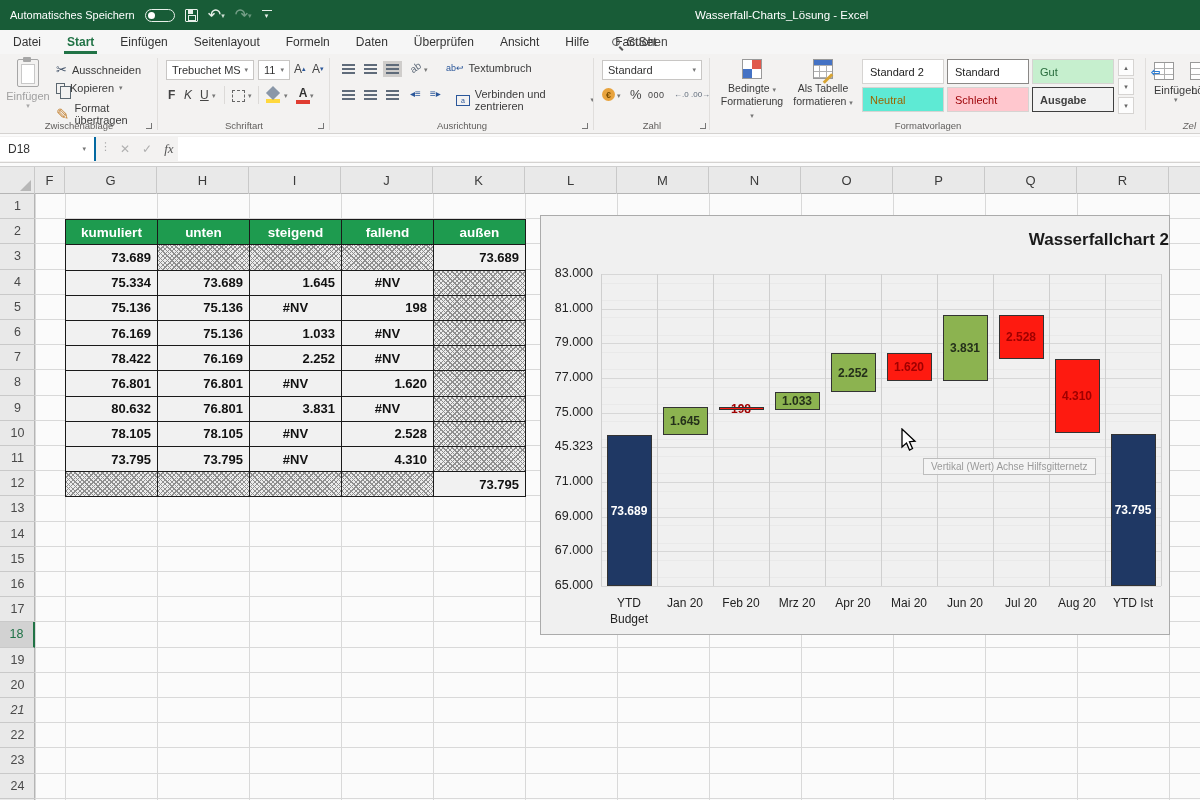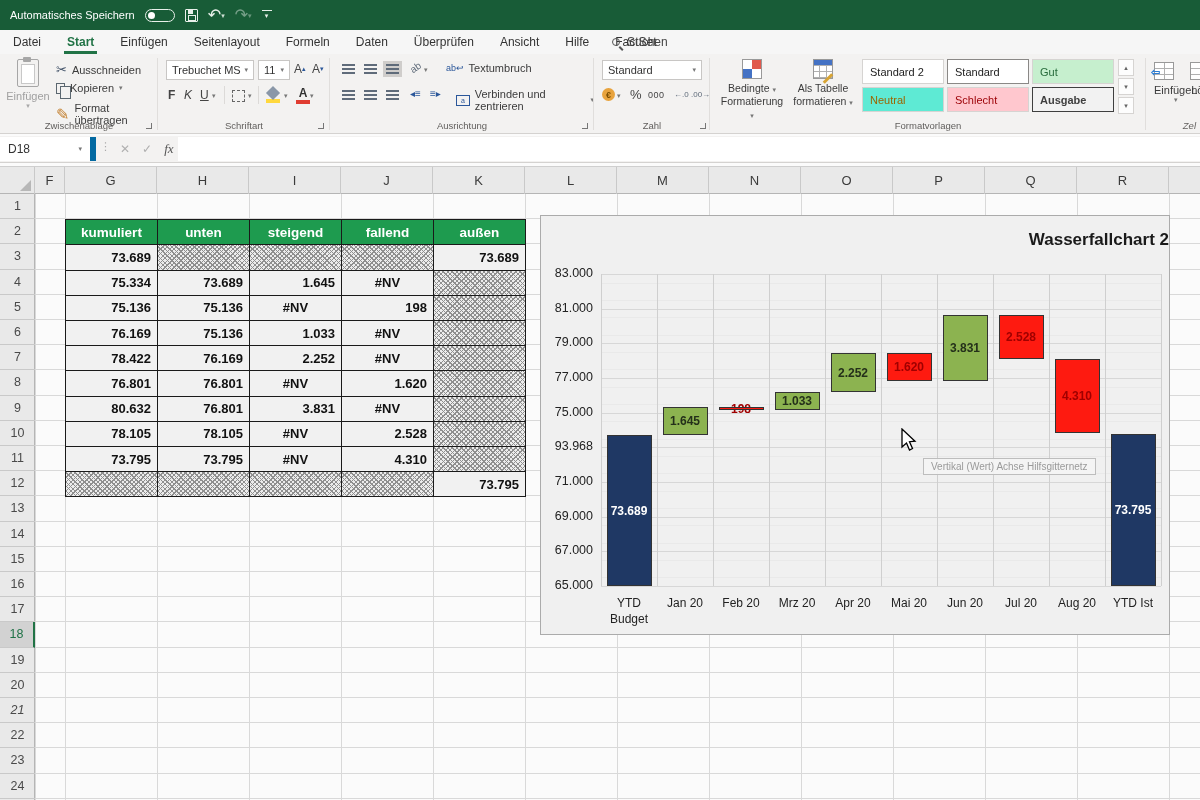--- a/index.html
+++ b/index.html
@@ -70,21 +70,21 @@
   .style-item.output { background:#f2f2f2; color:#3f3f3f; font-weight:bold; border:1.6px solid #3f3f3f; }
   .gal-arrows { position:absolute; display:flex; flex-direction:column; gap:2px; }
   .gal-arrow { width:16px; height:17px; background:#fdfdfd; border:1px solid #d6d4d2; font-size:7px; color:#666; display:flex; align-items:center; justify-content:center; }
   .cellicon { width:20px; height:18px; border:1px solid #999; background:
       repeating-linear-gradient(to bottom, transparent 0 5px, #b0b0b0 5px 6px),
       repeating-linear-gradient(to right, transparent 0 9px, #b0b0b0 9px 10px), #fff; position:relative; }
   .cellicon .arr { position:absolute; left:-4px; top:3px; color:#2b7cd3; font-size:11px; font-weight:bold; }
 
   
   .fbar { position:absolute; left:0; top:136px; width:1200px; height:27px; background:#f3f2f1; border-bottom:1px solid #d4d2d0; }
-  .namebox { position:absolute; left:0; top:1px; width:96px; height:24px; background:#fff; border-right:6px solid #0369a1; display:flex; align-items:center; padding:0 8px; font-size:12px; color:#333; justify-content:space-between; }
+  .namebox { position:absolute; left:0; top:1px; width:96px; height:24px; background:#fff; border-right:2px solid #0369a1; display:flex; align-items:center; padding:0 8px; font-size:12px; color:#333; justify-content:space-between; }
   .fbar .dots { position:absolute; left:100px; top:4px; font-size:11px; color:#aaa; }
   .fbtns { position:absolute; left:112px; top:1px; height:24px; display:flex; align-items:center; gap:12px; padding:0 8px; }
   .fx { font-style:italic; font-family:"Liberation Serif", serif; font-size:13px; color:#555; }
   .finput { position:absolute; left:178px; top:1px; right:0; height:24px; background:#fff; }
 
   
   .sheet { position:absolute; left:0; top:166px; width:1200px; height:634px; background:#fbfbfb; }
   .colhdr { position:absolute; left:0; top:0; width:1200px; height:28px; background:#e9e9e9; border-bottom:1px solid #b5b5b5; border-top:1px solid #cfcfcf; }
   .colhdr .cl { position:absolute; top:0; height:27px; display:flex; align-items:center; justify-content:center; font-size:13px; color:#3b3b3b; border-right:1px solid #c9c9c9; }
   .corner { position:absolute; left:0; top:0; width:35px; height:27px; border-right:1px solid #c9c9c9; }
@@ -128,20 +128,21 @@
       <span class="toggle">
           <span class="knob"></span>
         </span>
       <span class="qat-icon">
           <span class="disk"></span>
         </span>
       <span class="qat-icon" style="font-size:16px;">↶<span class="caret">▾</span></span>
       <span class="qat-icon dim" style="font-size:16px;">↷<span class="caret">▾</span></span>
       <span class="qat-custom">▾</span>
     </div>
+    <div class="doc-title">Wasserfall-Charts_Lösung  -  Excel</div>
   </div>
 
   <div class="tabrow">
     <div id="tabs" style="display:flex;">
         <div class="tab">Datei</div>
         <div class="tab active">Start</div>
         <div class="tab">Einfügen</div>
         <div class="tab">Seitenlayout</div>
         <div class="tab">Formeln</div>
         <div class="tab">Daten</div>
@@ -507,21 +508,21 @@
         <div class="gl" style="left: 396px; top: 58px; width: 1px; height: 312px; background: rgb(207, 207, 207);"></div>
         <div class="gl" style="left: 452px; top: 58px; width: 1px; height: 312px; background: rgb(207, 207, 207);"></div>
         <div class="gl" style="left: 508px; top: 58px; width: 1px; height: 312px; background: rgb(207, 207, 207);"></div>
         <div class="gl" style="left: 564px; top: 58px; width: 1px; height: 312px; background: rgb(207, 207, 207);"></div>
         <div class="gl" style="left: 620px; top: 58px; width: 1px; height: 312px; background: rgb(207, 207, 207);"></div>
         <div class="ylab" style="left: 2px; width: 50px; top: 50px;">83.000</div>
         <div class="ylab" style="left: 2px; width: 50px; top: 84.7px;">81.000</div>
         <div class="ylab" style="left: 2px; width: 50px; top: 119.3px;">79.000</div>
         <div class="ylab" style="left: 2px; width: 50px; top: 154px;">77.000</div>
         <div class="ylab" style="left: 2px; width: 50px; top: 188.7px; text-align: right;">75.000</div>
-        <div class="ylab" style="left: 2px; width: 50px; top: 223.3px;">93.968</div>
+        <div class="ylab" style="left: 2px; width: 50px; top: 223.3px;">45.323</div>
         <div class="ylab" style="left: 2px; width: 50px; top: 258px;">71.000</div>
         <div class="ylab" style="left: 2px; width: 50px; top: 292.7px;">69.000</div>
         <div class="ylab" style="left: 2px; width: 50px; top: 327.3px;">67.000</div>
         <div class="ylab" style="left: 2px; width: 50px; top: 362px;">65.000</div>
         <div class="xlab" style="left: 60px; width: 56px; top: 380px;">YTD Budget</div>
         <div class="xlab" style="left: 116px; width: 56px; top: 380px;">Jan 20</div>
         <div class="xlab" style="left: 172px; width: 56px; top: 380px;">Feb 20</div>
         <div class="xlab" style="left: 228px; width: 56px; top: 380px;">Mrz 20</div>
         <div class="xlab" style="left: 284px; width: 56px; top: 380px;">Apr 20</div>
         <div class="xlab" style="left: 340px; width: 56px; top: 380px;">Mai 20</div>

